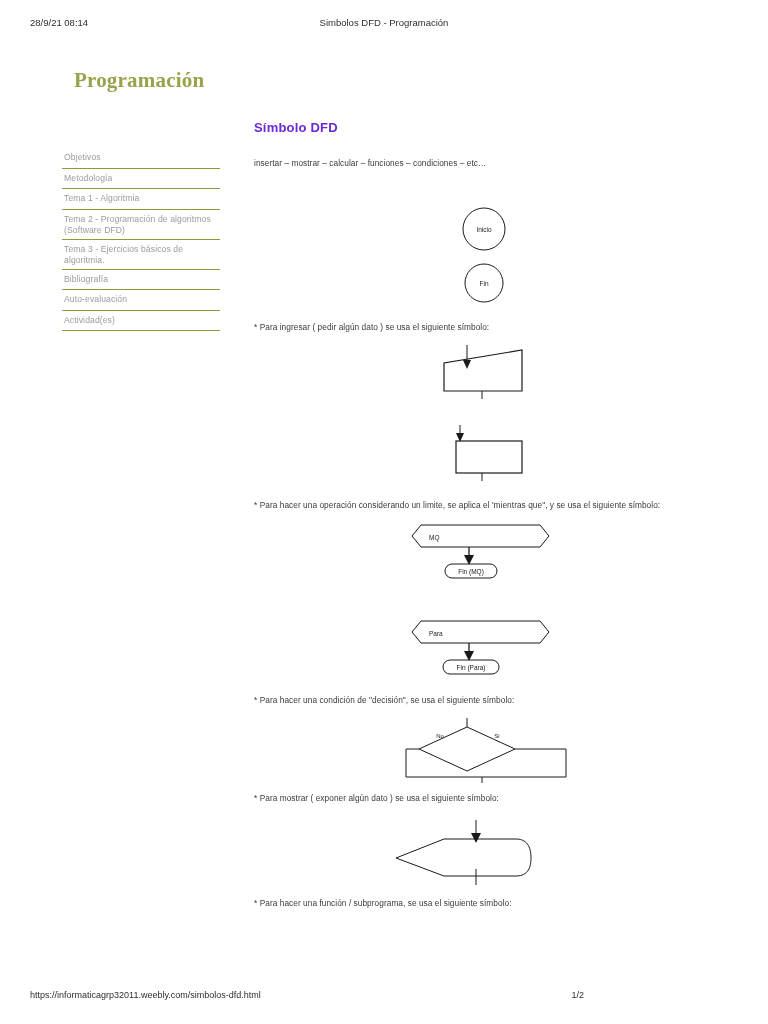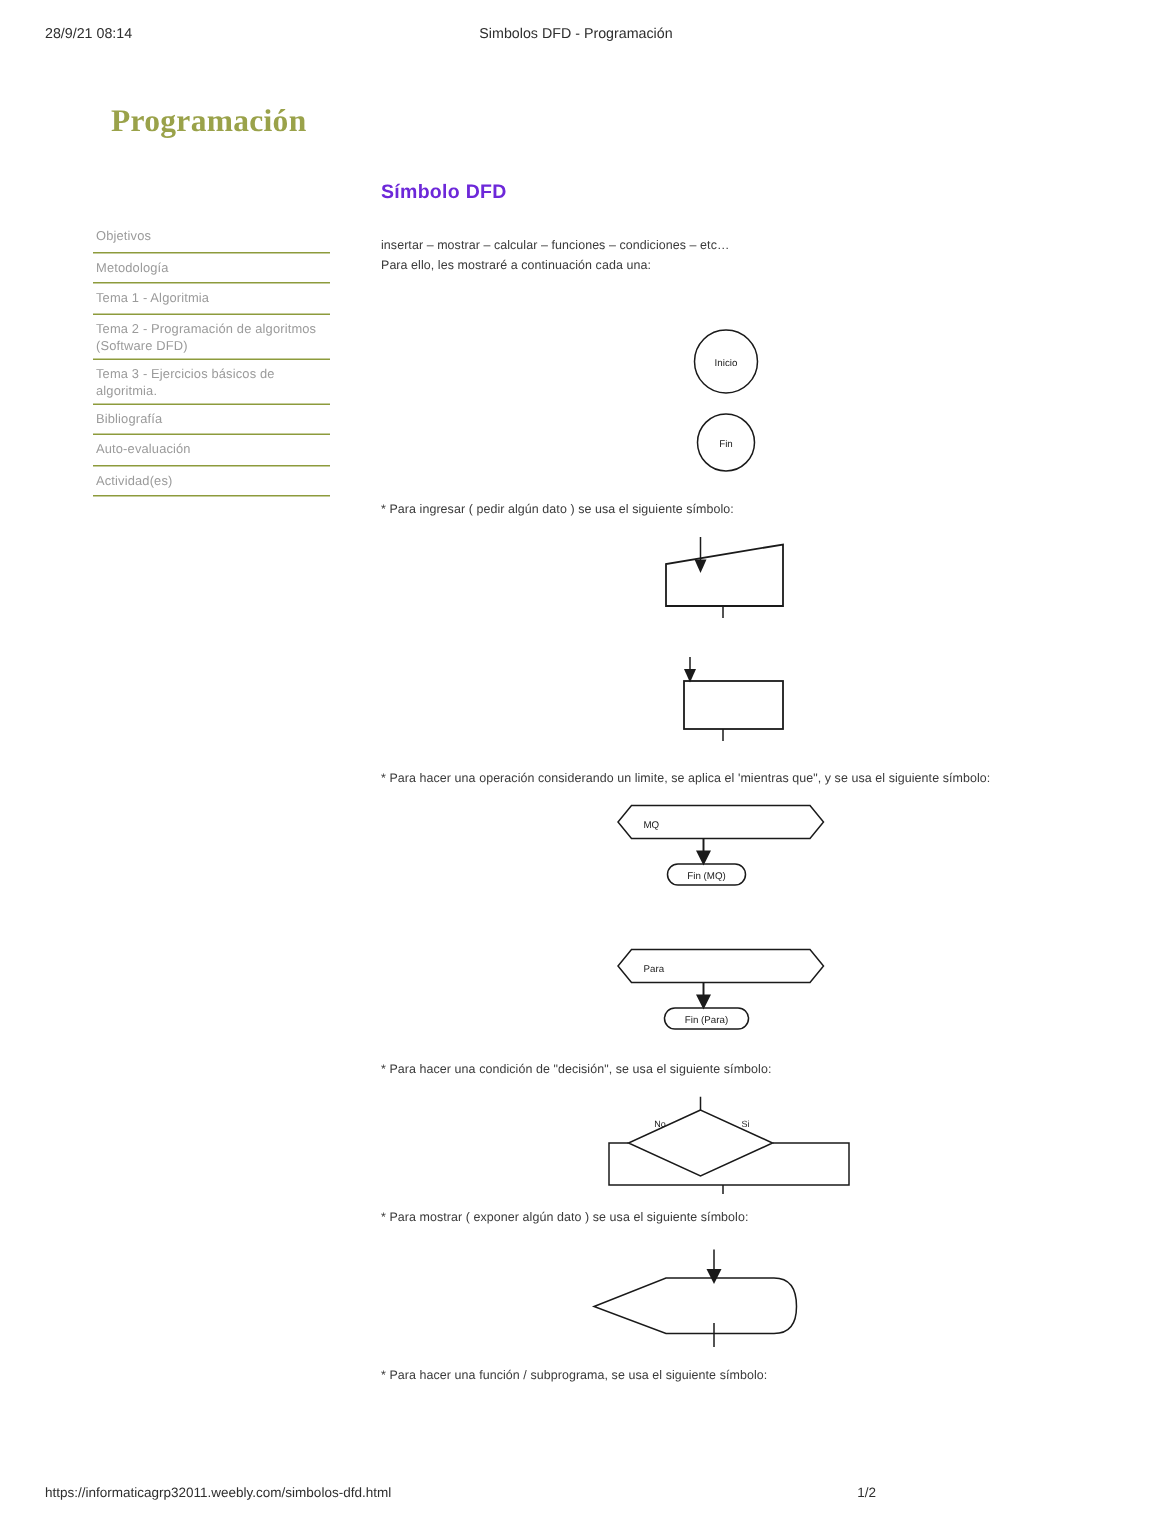--- a/index.html
+++ b/index.html
@@ -182,21 +182,20 @@
     <div class="nav-item">
       <span class="nav-label">Actividad(es)</span>
     </div>
   </nav>
 
   <main class="main">
 
     <h1 class="main-heading">Símbolo DFD</h1>
 
     <p class="para">insertar – mostrar – calcular – funciones – condiciones – etc…</p>
-    <p class="para">Para ello, les mostraré a continuación cada una:</p>
 
     <div class="spacer-16"></div>
 
     <div class="spacer-12"></div>
     <div class="fig">
       <svg width="432" height="115" viewBox="0 0 432 115">
         <ellipse cx="230" cy="31" rx="21" ry="21" fill="none" stroke="#1a1a1a" stroke-width="1"></ellipse>
         <text x="230" y="34" text-anchor="middle" font-family="Liberation Sans, sans-serif" font-size="6.5" fill="#1a1a1a">Inicio</text>
         <ellipse cx="230" cy="85" rx="19" ry="19" fill="none" stroke="#1a1a1a" stroke-width="1"></ellipse>
         <text x="230" y="88" text-anchor="middle" font-family="Liberation Sans, sans-serif" font-size="6.5" fill="#1a1a1a">Fin</text>

